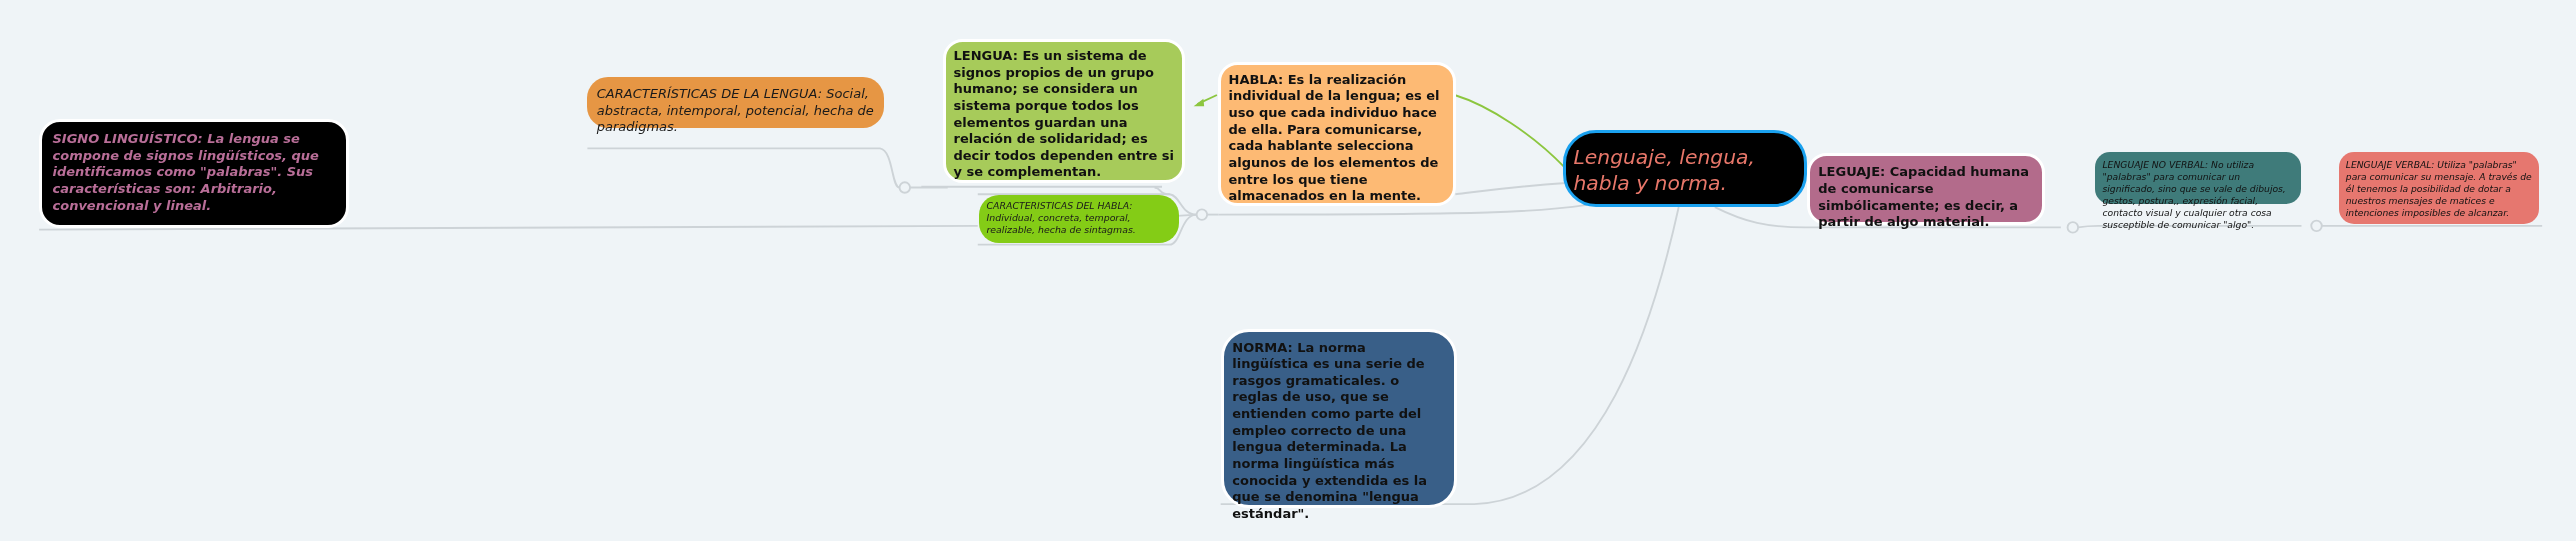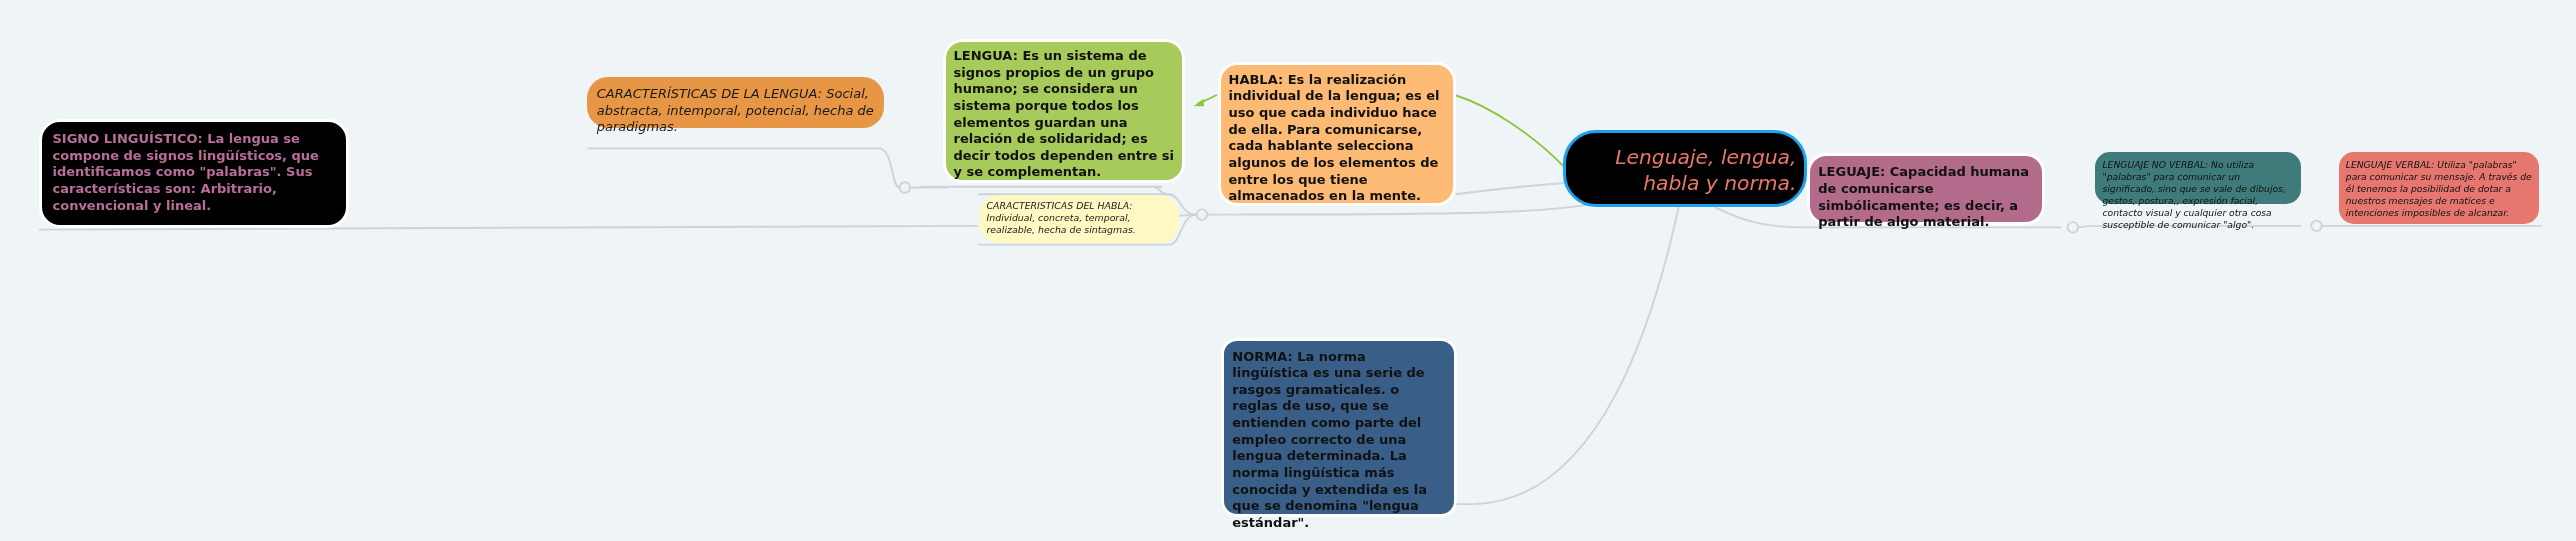--- a/index.html
+++ b/index.html
@@ -10,30 +10,30 @@
   }
   svg.connectors { position:absolute; left:0; top:0; width:2576px; height:542px; pointer-events:none; }
   .node {
     position:absolute; box-sizing:border-box;
     border-radius:19.6px; line-height:1.28;
   }
   .node.bordered { border:3.8px solid #ffffff; }
   .node .txt { display:block; }
   .bold { font-weight:bold; color:#111; }
 
-  #signo { left:39px; top:119px; width:310px; height:109px; background:#000; padding:9px 10.5px; font-size:13px; color:#b96e98; font-weight:bold; border-radius:21px; }
+  #signo { left:39px; top:119px; width:310px; height:109px; background:#000; padding:9px 10.5px; font-size:13px; color:#b96e98; font-weight:bold; font-style:italic; border-radius:21px; }
   #car-lengua { left:587px; top:77px; width:297px; height:51px; background:#e69644; padding:9px 9.8px; font-size:13px; color:#1a1a1a; font-style:italic; border-radius:21px; }
   #lengua { left:921px; top:39px; width:242px; height:144px; background:#a7cb5a; padding:6px 7.5px; font-size:13px; border-radius:19.6px;margin-left:22px; }
-  #car-habla { left:979px; top:195px; width:200px; height:48px; background:#fef9c3; padding:5.3px 7.5px; font-size:9.4px; color:#1a1a1a; font-style:italic; border-radius:20px; }
+  #car-habla { left:979px; top:195px; width:200px; height:48px; background:#84cc16; padding:5.3px 7.5px; font-size:9.4px; color:#1a1a1a; font-style:italic; border-radius:20px; }
   #habla { left:1218px; top:62px; width:238px; height:144px; background:#fdba74; padding:6.8px 7.5px; font-size:13px; border-radius:19.6px; }
-  #central { left:1563px; top:130px; width:244px; height:77px; background:#000; border:3.8px solid #1aa1ef; border-radius:33px; color:#e8776a; font-style:italic; font-size:20.3px; text-align:right; padding:10.5px 7.5px; line-height:1.3; }
+  #central { left:1563px; top:130px; width:244px; height:77px; background:#000; border:3.8px solid #1aa1ef; border-radius:33px; color:#e8776a; font-style:italic; font-size:20.3px; text-align:left; padding:10.5px 7.5px; line-height:1.3; }
   #leguaje { left:1807px; top:153px; width:238px; height:72px; background:#b36b8b; padding:8.3px 8.3px; font-size:13px; border-radius:19.6px; }
   #no-verbal { left:2095px; top:152px; width:206px; height:52px; background:#3f7b7a; padding:6.8px 7.5px; font-size:9.2px; color:#111; font-style:italic; border-radius:15px; line-height:1.3; }
   #verbal { left:2339px; top:152px; width:200px; height:72px; background:#e6776f; padding:6.8px 6.8px; font-size:9.2px; color:#111; font-style:italic; border-radius:15px; line-height:1.3; }
-  #norma { left:1221px; top:338px; width:236px; height:179px; background:#395f88; padding:7.5px 8.3px; font-size:13px; border-radius:16px; }
+  #norma { left:1221px; top:329px; width:236px; height:179px; background:#395f88; padding:7.5px 8.3px; font-size:13px; border-radius:28px; }
 </style>
 </head>
 <body>
 
 <svg class="connectors" viewBox="0 0 3425 720">
 
   <path d="M2082 243 C2010 248, 1960 255, 1935 258" fill="none" stroke="#cdd3d7" stroke-width="2.5"></path>
 
   <path d="M2110 272 C2040 282, 1990 285, 1620 285" fill="none" stroke="#cdd3d7" stroke-width="2.5"></path>
 

